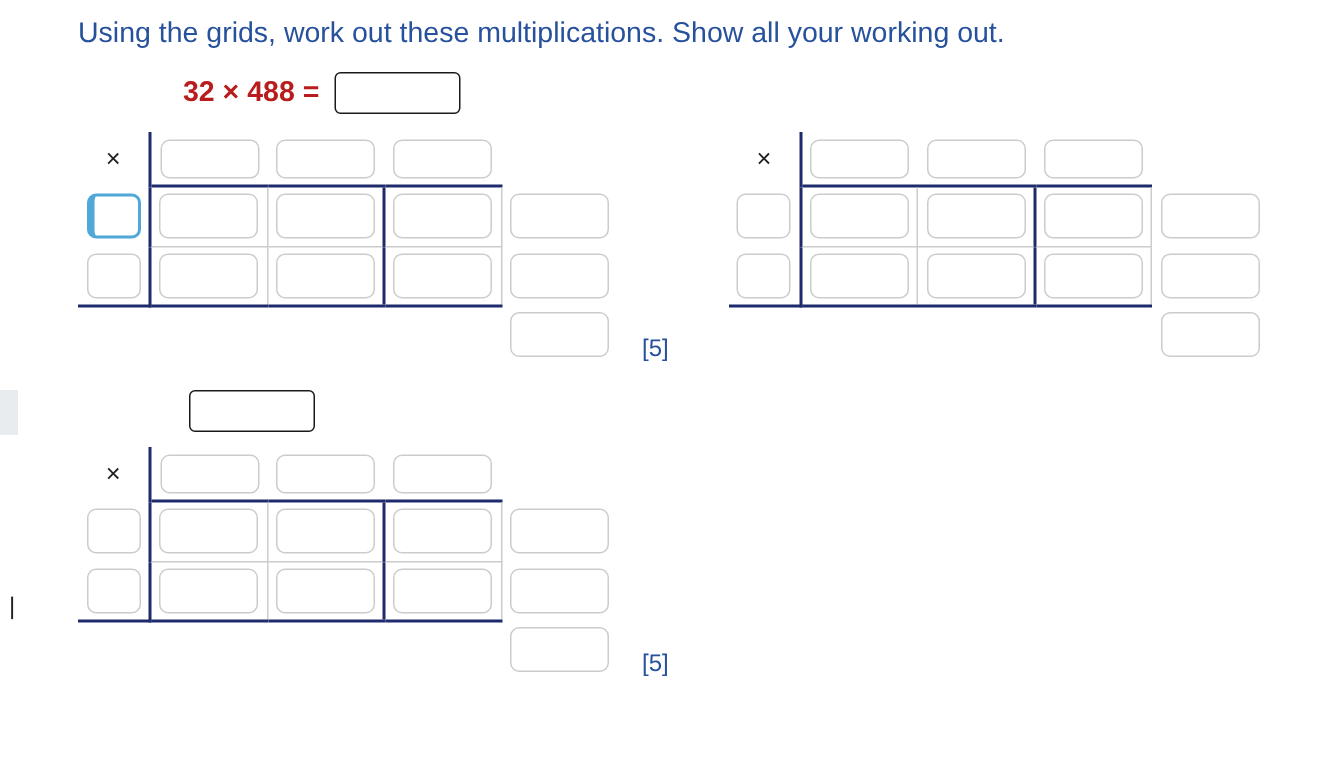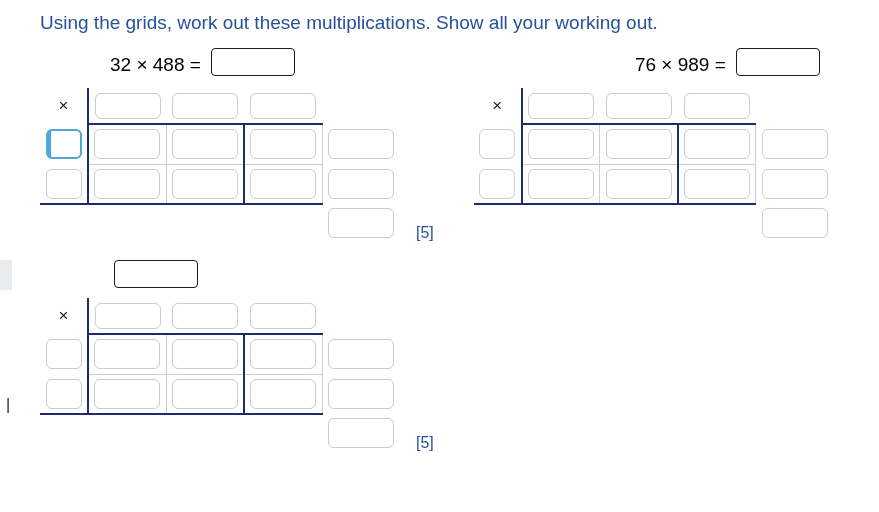--- a/index.html
+++ b/index.html
@@ -7,39 +7,40 @@
     margin: 0;
     padding: 0;
     font-family: Arial, sans-serif;
     background: #fff;
     width: 879px;
     height: 512px;
     overflow: hidden;
     position: relative;
   }
   .page {
-    padding: 12px 30px 10px 40px;
+    padding: 12px 30px 10px 52px;
   }
   .instruction {
     color: #27519c;
     font-size: 19px;
     margin-bottom: 14px;
   }
   .row-top {
     display: flex;
     gap: 110px;
     margin-left: 70px;
     margin-bottom: 12px;
     align-items: center;
   }
   .eq {
     display: inline-flex;
-    align-items: flex-end;
+    align-items: center;
     font-size: 19px;
-    color: #000000;
+    color: #b91c1c;
+    font-weight: bold;
   }
   .eq-label { margin-right: 6px; }
   .answer-box {
     width: 84px;
     height: 28px;
     border: 1px solid #1a1a1a;
     border-radius: 4px;
     background: #fff;
     margin-left: 4px;
   }
@@ -162,24 +163,20 @@
 
 <div class="page">
   <div class="instruction">Using the grids, work out these multiplications. Show all your working out.</div>
 
   <div class="row-top">
     <div class="eq">
       <span class="eq-label">32 × 488 =</span>
       <span class="answer-box"></span>
     </div>
     <div style="width:120px"></div>
-    <div class="eq">
-      <span class="eq-label">76 × 989 =</span>
-      <span class="answer-box"></span>
-    </div>
   </div>
 
   <div class="grids-row">
 
     <div class="below-row">
     <div class="grid-wrap">
       <table class="mgrid">
         <tbody>
               <tr>
           <th class="corner headsep">×</th>

